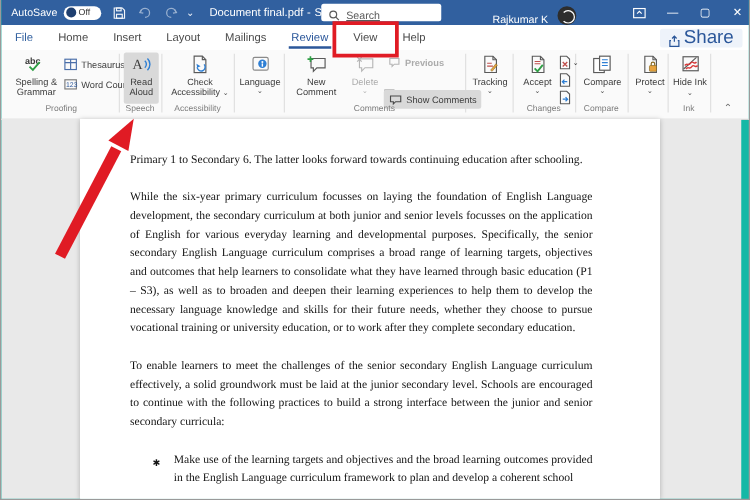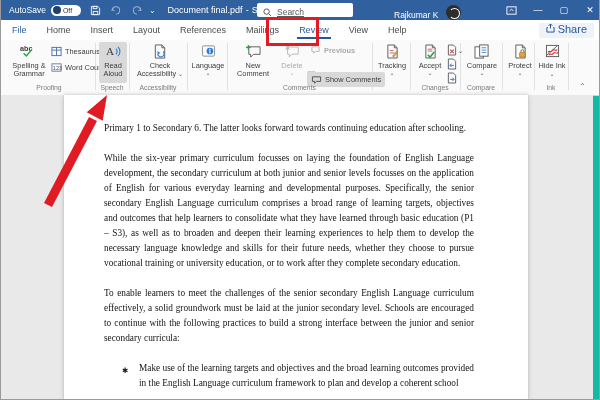--- a/index.html
+++ b/index.html
@@ -28,21 +28,21 @@
                  border:1.6px solid #fff;border-left-color:transparent;}
   .winctl{position:absolute;top:0;height:20px;display:flex;align-items:center;justify-content:center;
           width:26px;font-size:9px;color:#fff;}
   
   .menubar{position:absolute;left:0;top:20px;width:600px;height:20px;background:#fff;display:flex;align-items:stretch;}
   .tab{font-size:9px;color:#4a4a4a;display:flex;align-items:center;padding:0 10px;position:relative;}
   .tab.file{color:#31609f;padding-left:11px;}
   .tab.active{color:#2b579a;}
   .tab.active::after{content:"";position:absolute;left:8px;right:8px;bottom:1px;height:2.5px;background:#2b579a;}
   .share-btn{position:absolute;right:7px;top:3px;height:15px;padding:0 7px;background:#eef3fa;border-radius:2px;
-             display:flex;align-items:flex-start;color:#2b579a;font-size:11px;}
+             display:flex;align-items:flex-end;color:#2b579a;font-size:15px;}
   .share-btn svg{margin-right:3px;}
   
   .ribbon{position:absolute;left:0;top:40px;width:600px;height:55px;background:#fafafa;
           border-bottom:1px solid #d5d5d5;font-size:7.4px;color:#3c3c3c;}
   .vdiv{position:absolute;top:3px;height:47px;width:1px;background:#e1e1e1;}
   .grouplabel{position:absolute;top:44px;font-size:6.8px;color:#7b7b7b;text-align:center;}
   .bigbtn{position:absolute;top:2px;height:41px;display:flex;flex-direction:column;align-items:center;
           text-align:center;line-height:8.4px;border-radius:2px;}
   .bigbtn .ic{margin:2px 0 2px 0;height:16px;display:flex;align-items:flex-start;}
   .bigbtn .caret{font-size:6px;color:#555;line-height:5px;margin-top:1px;}
@@ -122,21 +122,20 @@
     <span class="winctl" style="left:524px;">—</span>
     <span class="winctl" style="left:550px;">▢</span>
     <span class="winctl" style="left:576px;">✕</span>
   </div>
 
   <div class="menubar">
     <span class="tab file">File</span>
     <span class="tab">Home</span>
     <span class="tab">Insert</span>
     <span class="tab">Layout</span>
-    <span class="tab">References</span>
     <span class="tab">Mailings</span>
     <span class="tab active">Review</span>
     <span class="tab">View</span>
     <span class="tab">Help</span>
     <div class="share-btn">
       <span style="display:flex;">
         <svg width="9" height="10" viewBox="0 0 10 11">
             <path d="M5 1 L5 6" stroke="#2b579a" stroke-width="1.1" fill="none"></path>
             <path d="M3 3 L5 1 L7 3" stroke="#2b579a" stroke-width="1.1" fill="none"></path>
             <path d="M2 5 L1 5 L1 10 L9 10 L9 5 L8 5" stroke="#2b579a" stroke-width="1.1" fill="none"></path>

